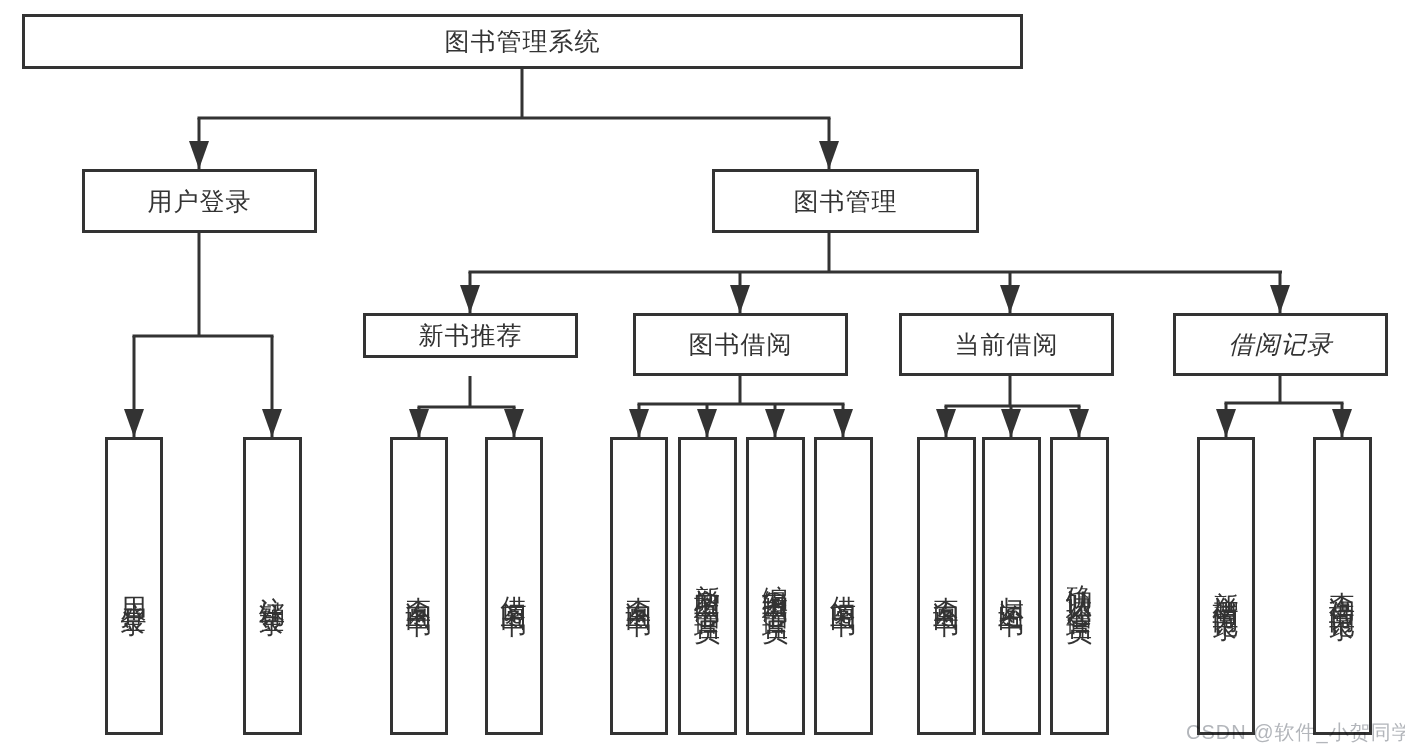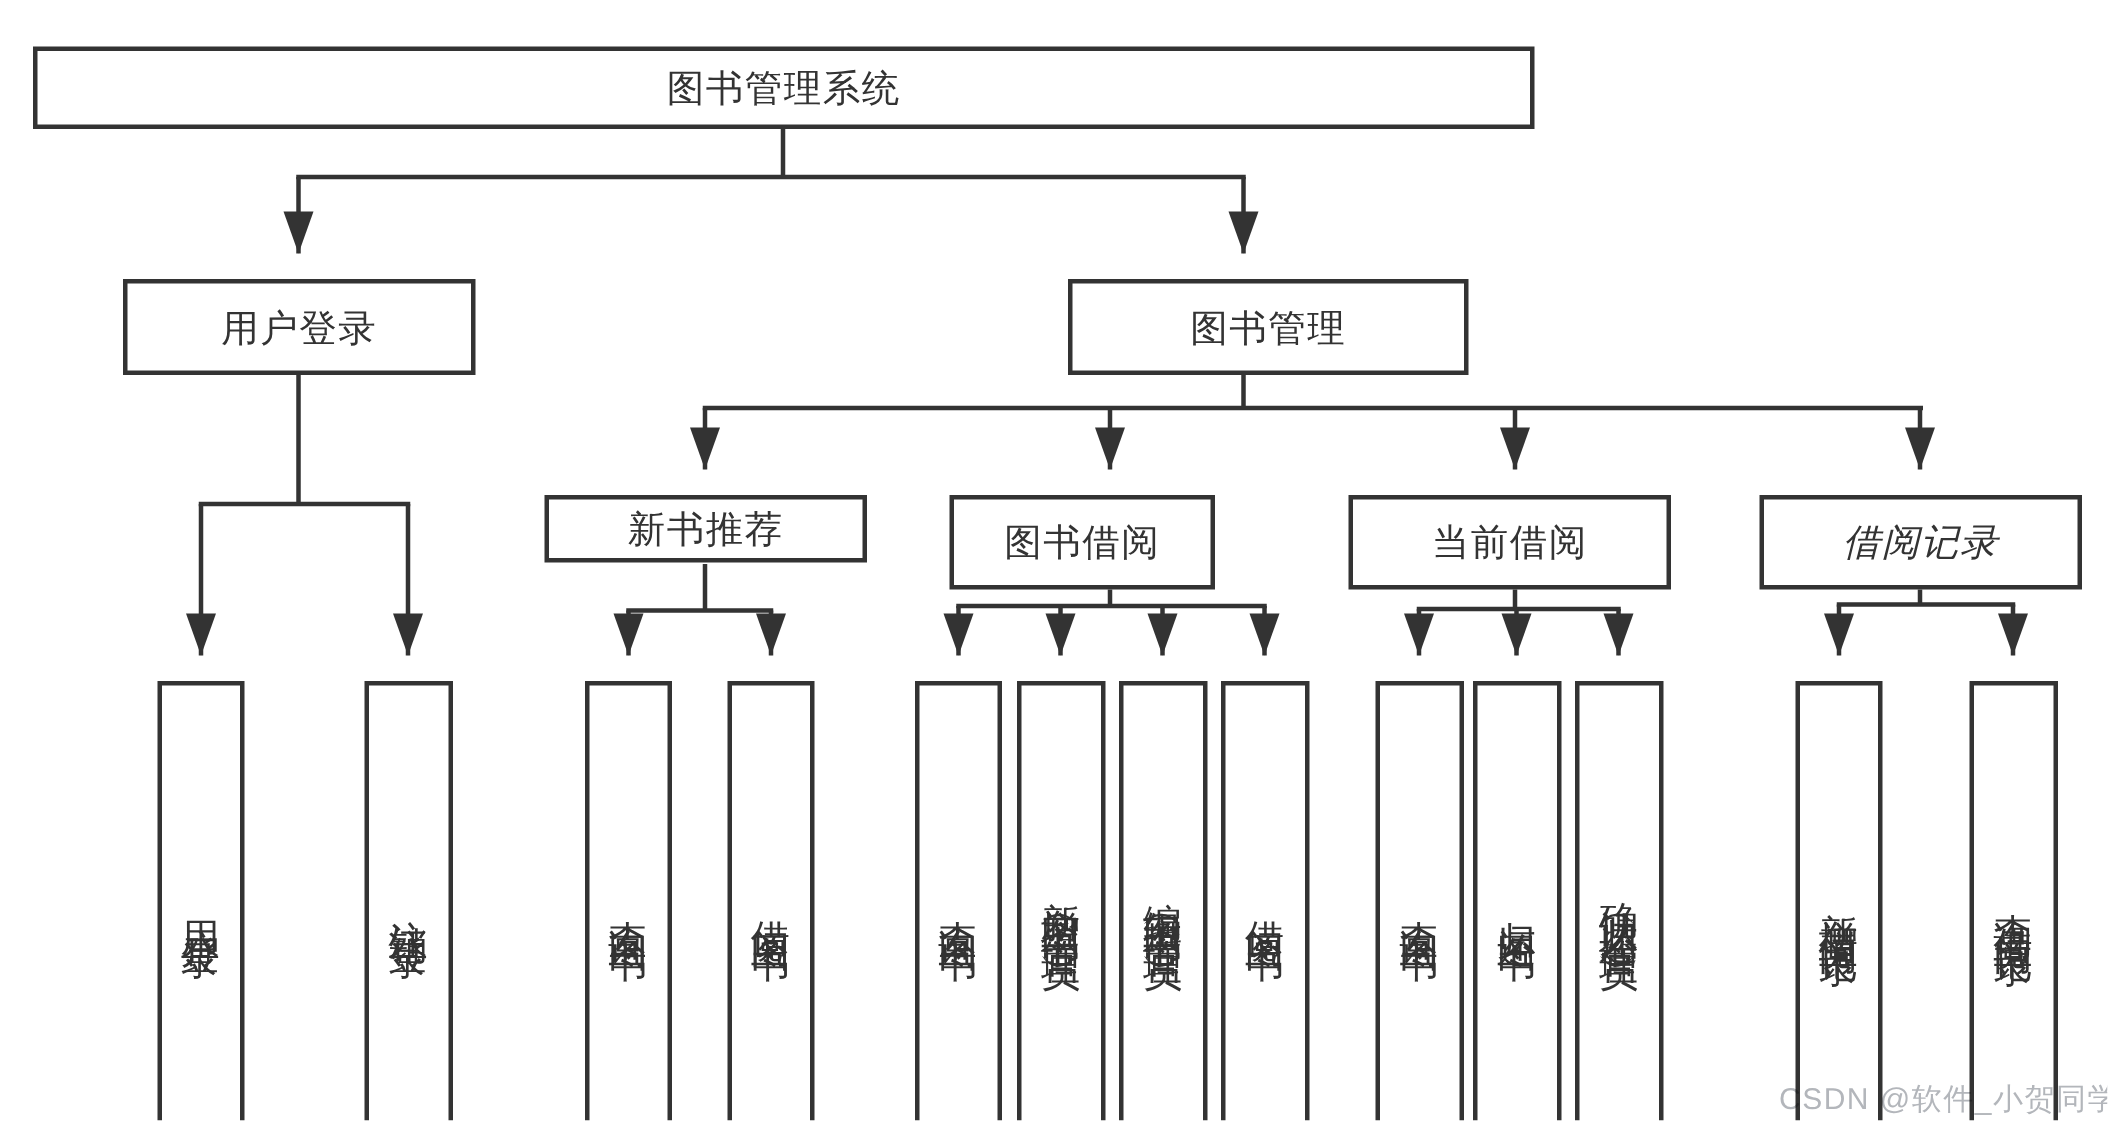--- a/index.html
+++ b/index.html
@@ -3,21 +3,21 @@
 <meta charset="utf-8">
 <style>
   html,body{margin:0;padding:0;background:#ffffff;}
   #canvas{
     position:relative;width:1405px;height:747px;background:#ffffff;overflow:hidden;
     font-family:"Liberation Sans","DejaVu Sans",sans-serif;
   }
   #wires{position:absolute;left:0;top:0;width:1405px;height:747px;}
   .box{
     position:absolute;box-sizing:border-box;border:3px solid #333333;background:#ffffff;
-    display:flex;align-items:center;justify-content:center;color:#333333;z-index:2;margin-top:17px;
+    display:flex;align-items:center;justify-content:center;color:#333333;z-index:2;
   }
   .h-label{font-size:25px;letter-spacing:1px;white-space:nowrap;}
   .leaf{border-width:3px;}
   .v-label{
     writing-mode:vertical-rl;text-orientation:mixed;
     font-size:26px;letter-spacing:5px;line-height:1;white-space:nowrap;
   }
   #watermark{
     position:absolute;left:1186px;top:719px;z-index:5;
     font-size:20px;color:#b3b6bb;letter-spacing:1px;white-space:nowrap;
@@ -74,21 +74,21 @@
   <div class="box" style="left:82px;top:169px;width:235px;height:64px;">
     <span class="h-label">用户登录</span>
   </div>
   <div class="box" style="left:712px;top:169px;width:267px;height:64px;">
     <span class="h-label">图书管理</span>
   </div>
 
   <div class="box" style="left:363px;top:313px;width:215px;height:45px;">
     <span class="h-label">新书推荐</span>
   </div>
-  <div class="box" style="left:633px;top:313px;width:177px;height:63px;">
+  <div class="box" style="left:633px;top:313px;width:215px;height:63px;">
     <span class="h-label">图书借阅</span>
   </div>
   <div class="box" style="left:899px;top:313px;width:215px;height:63px;">
     <span class="h-label">当前借阅</span>
   </div>
   <div class="box" style="left:1173px;top:313px;width:215px;height:63px;font-style:italic;">
     <span class="h-label">借阅记录</span>
   </div>
 
   <div class="box leaf" style="left:105px;top:437px;width:58px;height:298px;">

